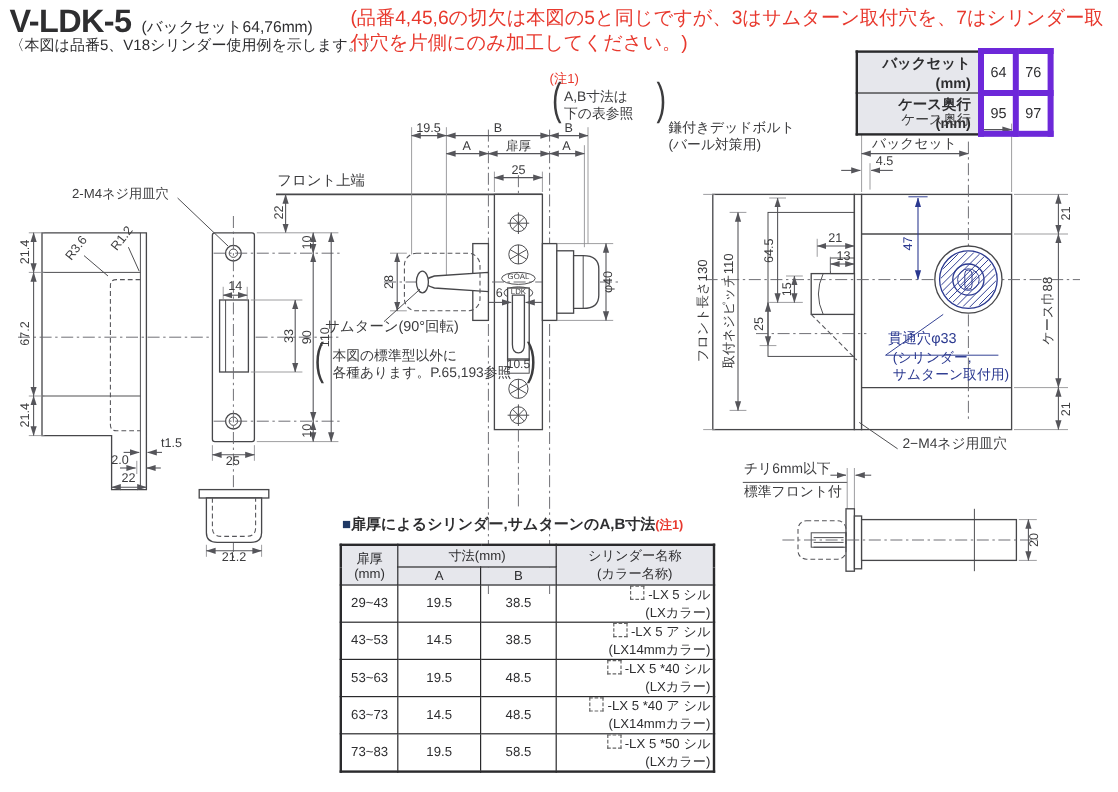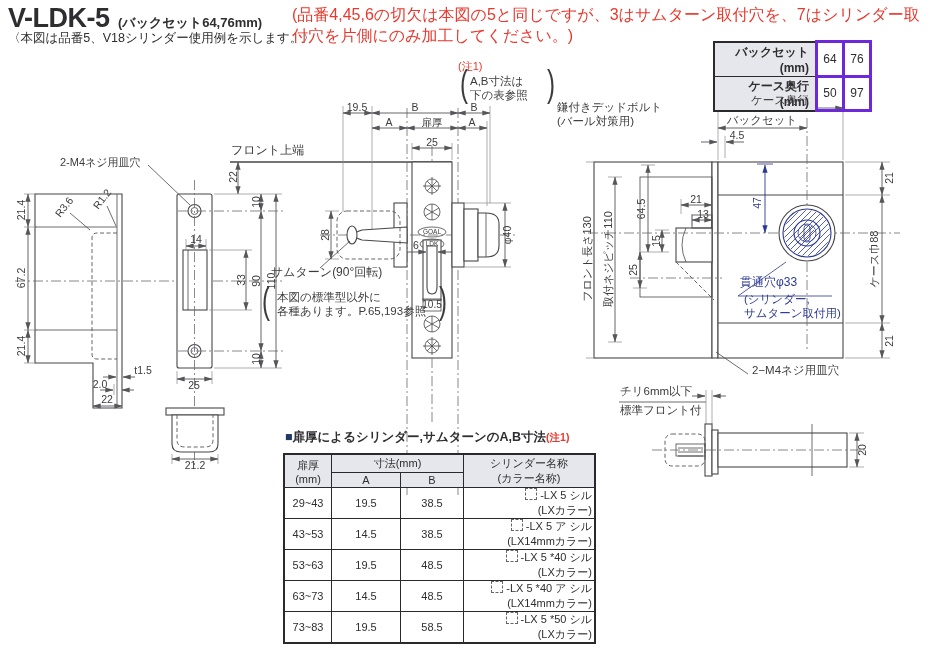--- a/index.html
+++ b/index.html
@@ -23,27 +23,27 @@
   .lblL{position:absolute;font-size:11.5px;color:#3c3c3e;white-space:nowrap;line-height:1.15;}
   .rot{transform:translate(-50%,-50%) rotate(-90deg);}
   .rot45{transform:translate(-50%,-50%) rotate(-52deg);}
   .red{color:#e8382d;}
   .nv{color:#2b3990;}
   .sz12{font-size:12px;}
   .sz9{font-size:10px;}
   .sz7{font-size:6.5px;}
   .paren{position:absolute;font-size:24px;color:#3c3c3e;line-height:1;transform:translate(-50%,-50%) scaleY(1.55);}
   .title{position:absolute;left:8px;top:3px;font-size:27px;font-weight:bold;letter-spacing:-0.5px;}
-  .titlesuffix{position:absolute;left:118px;top:14px;font-size:13px;font-weight:bold;}
+  .titlesuffix{position:absolute;left:118px;top:14px;font-size:13px;font-weight:normal;}
   .subtitle{position:absolute;left:8px;top:30px;font-size:12.5px;}
   .chiri{position:absolute;left:8px;top:54px;font-size:12.5px;}
   .rednote{position:absolute;left:292px;top:5px;font-size:16px;}
   table.spec{position:absolute;left:713px;top:40px;border-collapse:collapse;font-size:12px;border:2px solid #2a2a2c;}
   table.spec th{background:#e6e7ec;font-weight:bold;text-align:right;padding:1px 6px;width:88px;border:1px solid #2a2a2c;height:18px;font-size:12px;}
-  table.spec td{width:22px;text-align:center;border:3px solid #6d28d9;}
+  table.spec td{width:22px;text-align:center;border:5px solid #6d28d9;}
   .abtitle{position:absolute;left:285px;top:429px;font-size:12.5px;font-weight:bold;}
   .abtitle .bullet{color:#1f3864;}
   .abtitle .note{font-size:10.5px;font-weight:bold;}
   table.ab{position:absolute;left:283px;top:453px;border-collapse:collapse;font-size:11px;border:2px solid #2a2a2c;}
   table.ab th{background:#e6e7ec;font-weight:normal;border:1px solid #2a2a2c;padding:1px 2px;}
   table.ab td{border:1px solid #2a2a2c;text-align:center;height:25px;padding:0 2px;}
   table.ab td.name{text-align:right;padding-left:5px;width:123px;}
   .cw1{width:42px;} .cw2{width:64px;} .cw3{width:58px;}
   .cylc{margin-left:14px;}
   .dashbox{display:inline-block;width:10px;height:10px;border:1px dashed #666;margin-right:3px;vertical-align:-1px;}
@@ -300,21 +300,21 @@
 
 <table class="spec">
   <tbody>
         <tr>
     <th>バックセット(mm)</th>
     <td>64</td>
     <td>76</td>
   </tr>
   <tr>
     <th>ケース奥行(mm)</th>
-    <td>50</td>
+    <td>95</td>
     <td>97</td>
   </tr>
 </tbody>
     </table>
 
 <span class="lbl rot" style="left:21px;top:210px">21.4</span>
 <span class="lbl rot" style="left:21px;top:278px">67.2</span>
 <span class="lbl rot" style="left:21px;top:346px">21.4</span>
 <span class="lbl rot45" style="left:64px;top:207px">R3.6</span>
 <span class="lbl rot45" style="left:102px;top:199px">R1.2</span>

